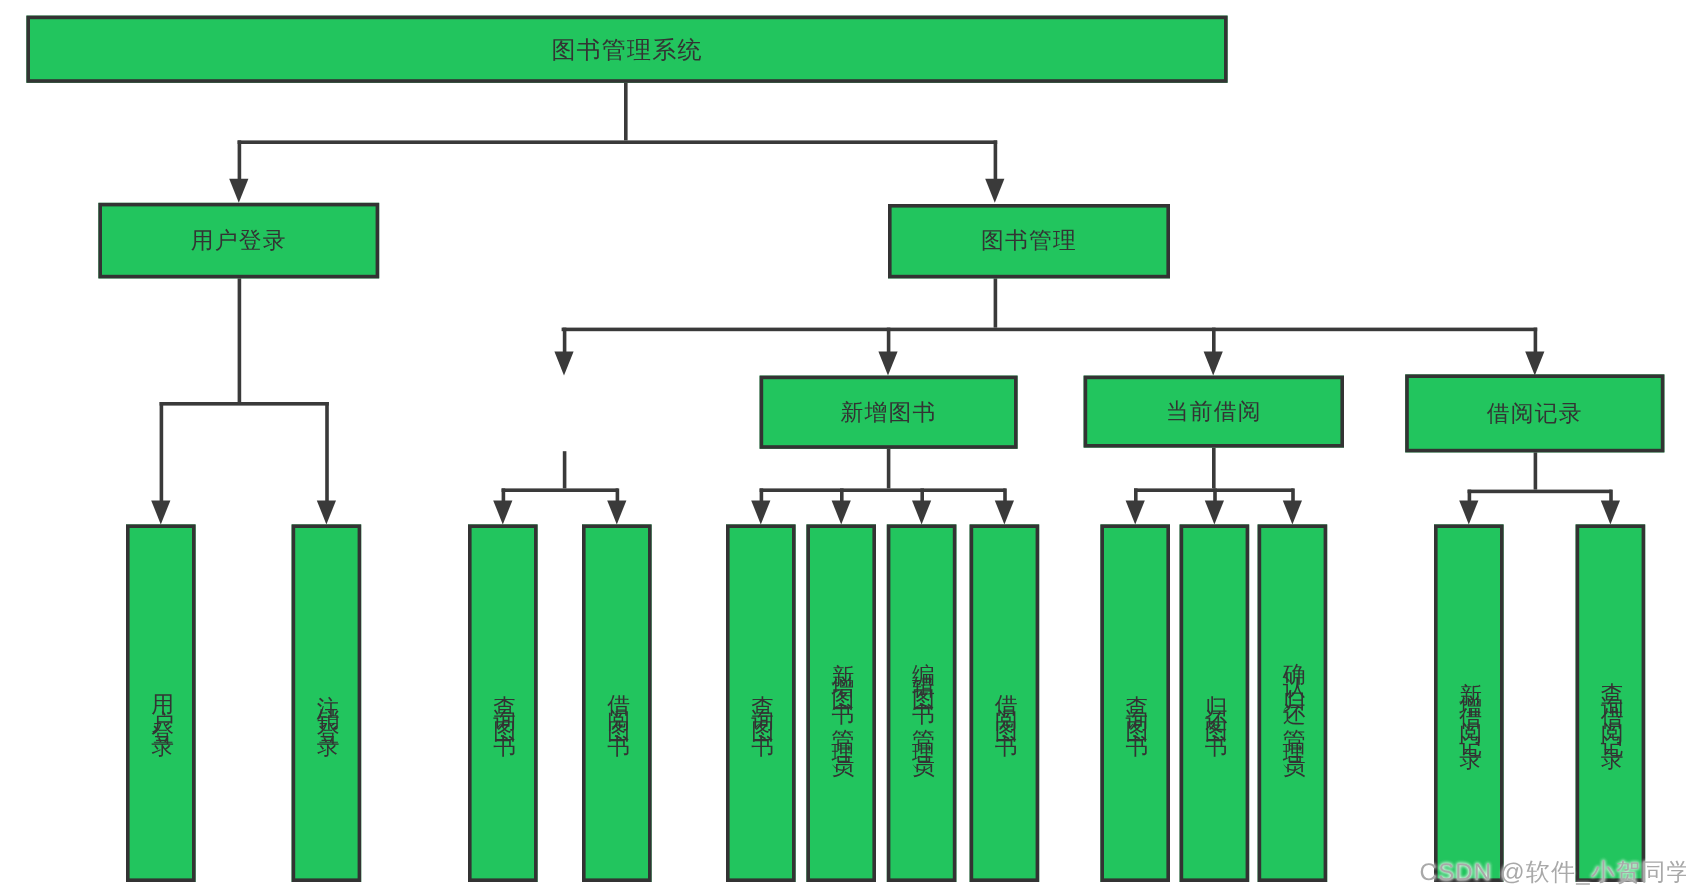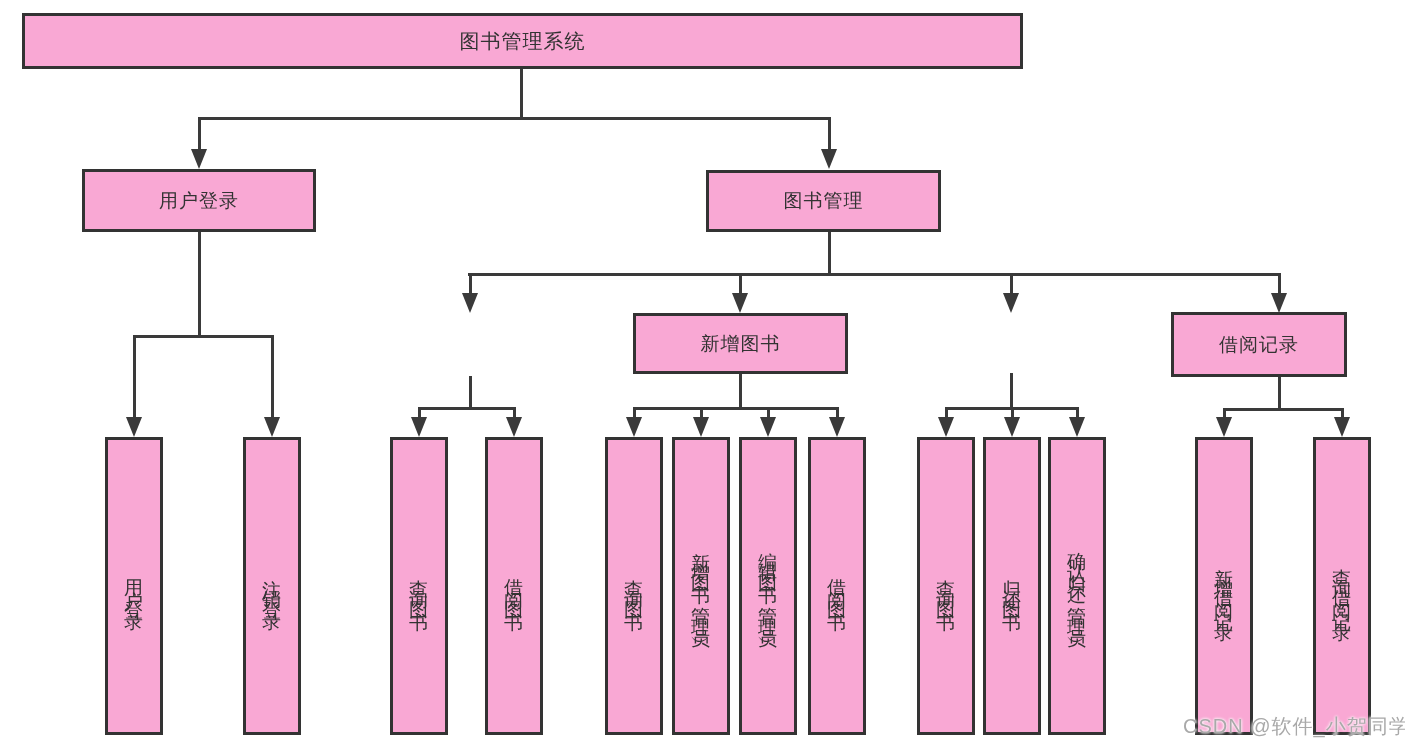--- a/index.html
+++ b/index.html
@@ -1,23 +1,23 @@
 <!DOCTYPE html>
 <html style="--line: #3a3a3a; --border: #333333; --text: #333333; --background: #ffffff; --watermark: #a9a9a9;"><head>
 <meta charset="utf-8">
 <style>
   html,body{margin:0;padding:0;background:#fff;}
   #canvas{
     position:relative;width:1405px;height:747px;background:var(--background,#fff);
     font-family:"Liberation Sans","DejaVu Sans",sans-serif;overflow:hidden;
   }
   .node{
-    position:absolute;box-sizing:border-box;background:#f9a8d4;
+    position:absolute;box-sizing:border-box;background:#22c55e;
     border:3px solid var(--border,#333);color:var(--text,#333);
-    display:flex;align-items:center;justify-content:center;
+    display:flex;align-items:center;justify-content:center;font-family:Liberation Mono, monospace;
   }
   .hnode{font-size:19px;letter-spacing:1px;}
   .root-node{font-size:20px;letter-spacing:1px;}
   .vnode{
     writing-mode:vertical-rl;text-orientation:mixed;
     font-size:19px;letter-spacing:11px;line-height:1;
   }
   .line{position:absolute;background:var(--line,#3a3a3a);}
   .arrow{
     position:absolute;width:0;height:0;
@@ -31,27 +31,28 @@
 </style>
 </head>
 <body>
 
 <div id="canvas">
 
   <div class="node hnode root-node" style="left:22px;top:13px;width:1001px;height:56px">图书管理系统</div>
 
   <div class="node hnode" style="left:82px;top:169px;width:234px;height:63px">用户登录</div>
 
-  <div class="node hnode" style="left:706px;top:170px;width:235px;height:62px">图书管理</div>
+  <div class="node hnode" style="left:740px;top:170px;width:235px;height:62px">图书管理</div>
 
 
   <div class="node hnode" style="left:633px;top:313px;width:215px;height:61px">新增图书</div>
 
+  <div class="node hnode" style="left:903px;top:313px;width:217px;height:60px">当前借阅</div>
 
-  <div class="node hnode" style="left:1171px;top:312px;width:176px;height:65px">借阅记录</div>
+  <div class="node hnode" style="left:1171px;top:312px;width:216px;height:65px">借阅记录</div>
 
   <div class="node vnode" style="left:105px;top:437px;width:58px;height:298px">用户登录</div>
   <div class="node vnode" style="left:243px;top:437px;width:58px;height:298px">注销登录</div>
   <div class="node vnode" style="left:390px;top:437px;width:58px;height:298px">查询图书</div>
   <div class="node vnode" style="left:485px;top:437px;width:58px;height:298px">借阅图书</div>
   <div class="node vnode" style="left:605px;top:437px;width:58px;height:298px">查询图书</div>
   <div class="node vnode" style="left:672px;top:437px;width:58px;height:298px">新增图书（管理员）</div>
   <div class="node vnode" style="left:739px;top:437px;width:58px;height:298px">编辑图书（管理员）</div>
   <div class="node vnode" style="left:808px;top:437px;width:58px;height:298px">借阅图书</div>
   <div class="node vnode" style="left:917px;top:437px;width:58px;height:298px">查询图书</div>

